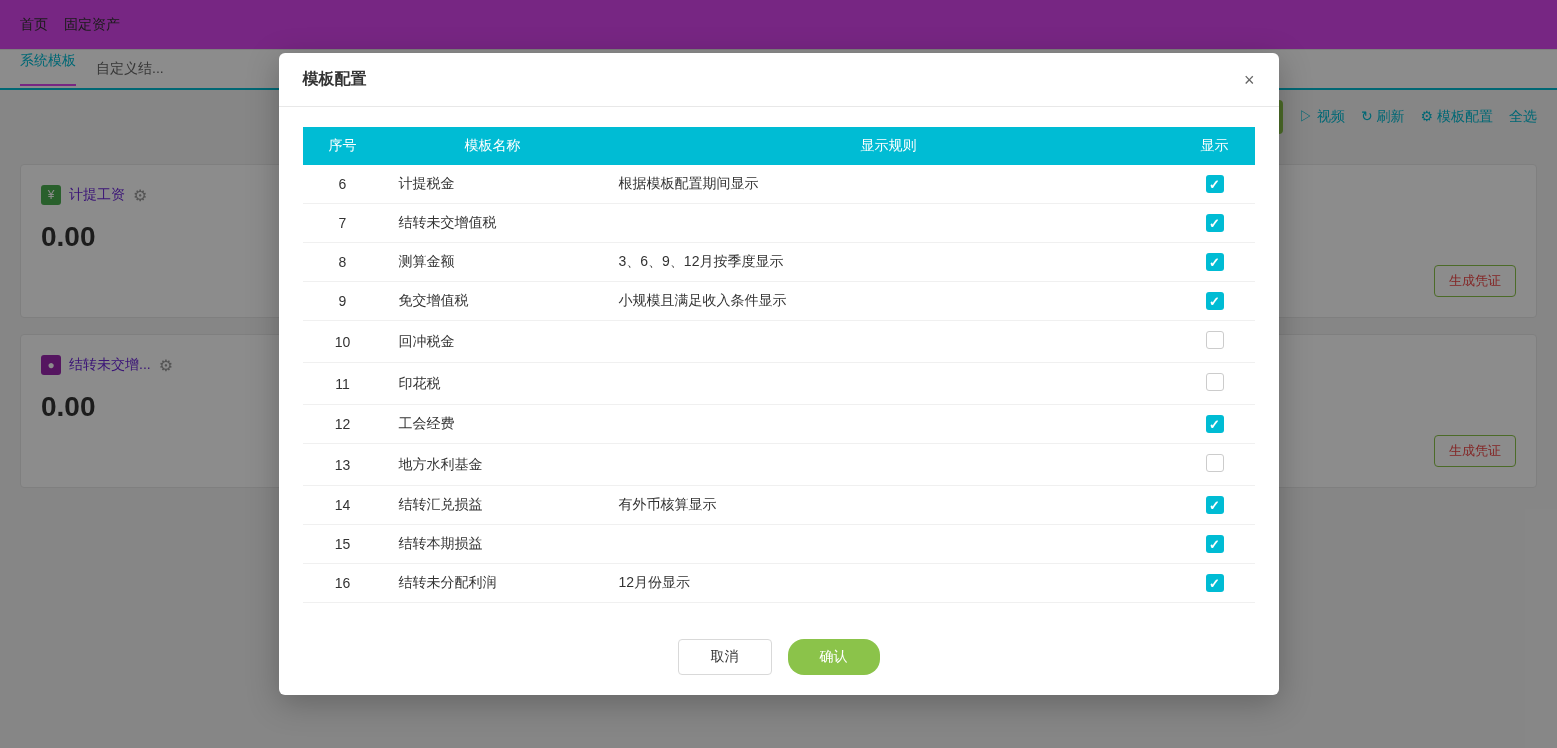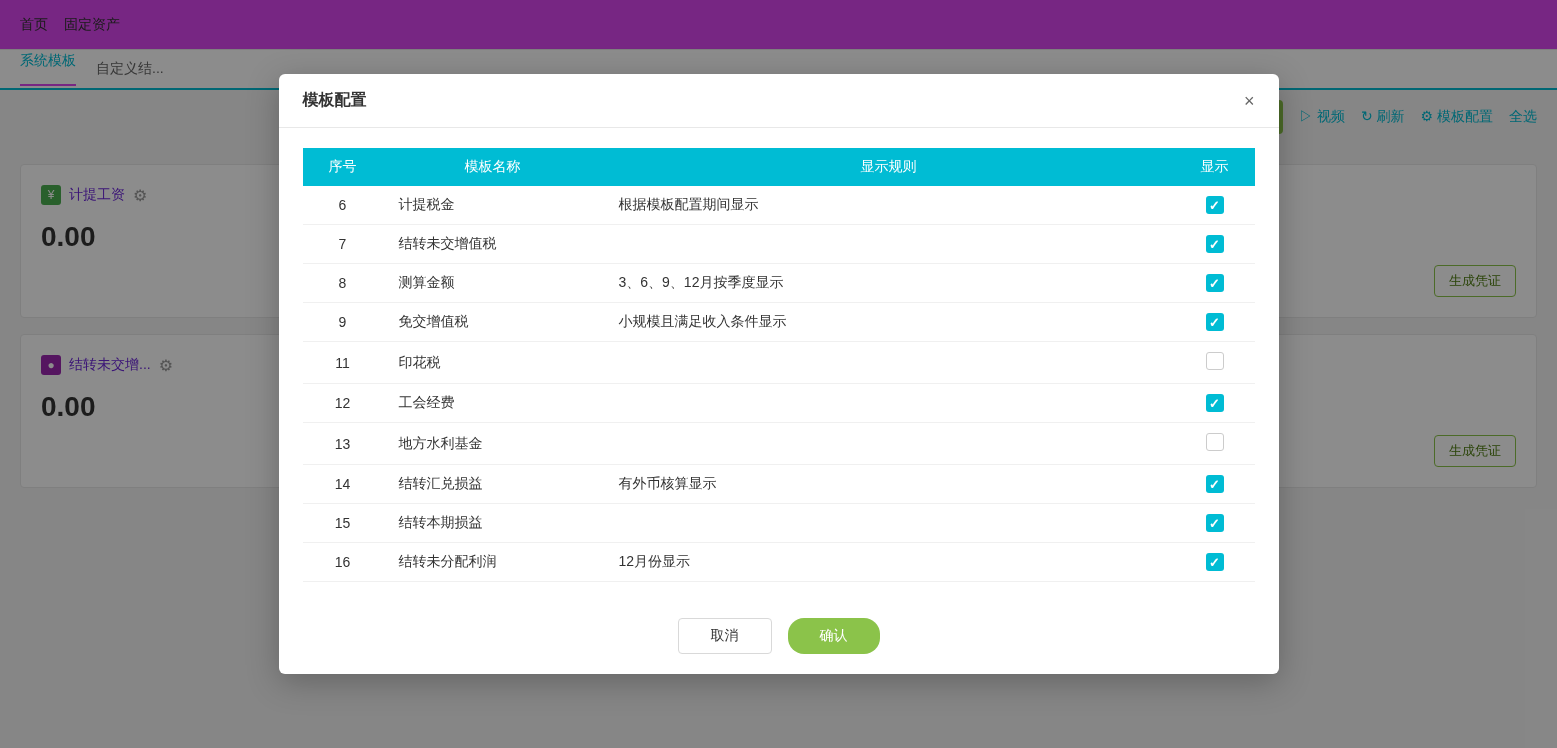--- a/index.html
+++ b/index.html
@@ -113,21 +113,21 @@
       background: #8bc34a;
       color: #fff;
       border: none;
       padding: 8px 16px;
       border-radius: 4px;
       cursor: pointer;
       font-size: 14px;
     }
     .btn-gen {
       background: #fff;
-      color: #4d7c0f;
+      color: #ef4444;
       border: 1px solid #8bc34a;
       padding: 6px 14px;
       border-radius: 4px;
       cursor: pointer;
       font-size: 13px;
     }
     .action-text {
       color: #00bcd4;
       cursor: pointer;
       font-size: 14px;
@@ -387,20 +387,26 @@
               <td>3、6、9、12月按季度显示</td>
               <td style="text-align: center;"><div class="cb-checked"></div></td>
             </tr>
             <tr>
               <td>9</td>
               <td>免交增值税</td>
               <td>小规模且满足收入条件显示</td>
               <td style="text-align: center;"><div class="cb-checked"></div></td>
             </tr>
             <tr>
+              <td>10</td>
+              <td>回冲税金</td>
+              <td></td>
+              <td style="text-align: center;"><div class="cb-unchecked"></div></td>
+            </tr>
+            <tr>
               <td>11</td>
               <td>印花税</td>
               <td></td>
               <td style="text-align: center;"><div class="cb-unchecked"></div></td>
             </tr>
             <tr>
               <td>12</td>
               <td>工会经费</td>
               <td></td>
               <td style="text-align: center;"><div class="cb-checked"></div></td>

